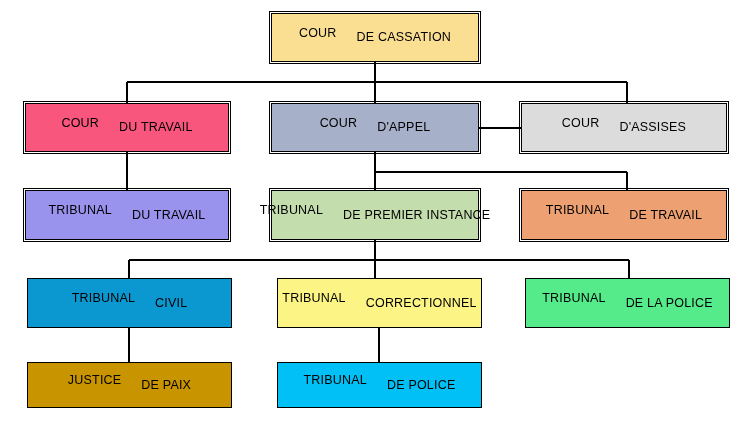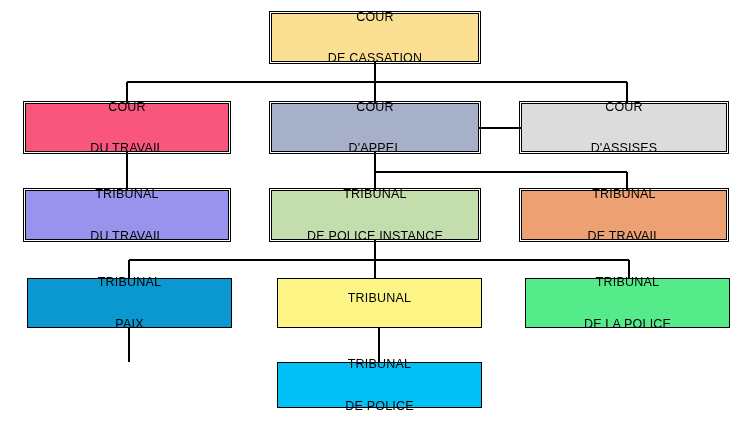--- a/index.html
+++ b/index.html
@@ -21,21 +21,21 @@
     position: absolute;
     left: 0;
     top: 0;
     width: 755px;
     height: 430px;
   }
   .node {
     position: absolute;
     box-sizing: border-box;
     display: flex;
-    flex-direction: column;
+    flex-direction: row;
     align-items: center;
     justify-content: center;
     color: #000000;
     font-size: 12.5px;
     line-height: 1.0;
     letter-spacing: 0.2px;
     text-align: center;
     z-index: 5;
     gap: 20px;
   }
@@ -101,41 +101,46 @@
     <div class="line2">D'ASSISES</div>
   </div>
 
   <div class="node double" style="left:25px; top:190px; width:204px; height:50px; background:#9a93ee;">
     <div class="line1">TRIBUNAL</div>
     <div class="line2">DU TRAVAIL</div>
   </div>
 
   <div class="node double" style="left:271px; top:190px; width:208px; height:50px; background:#c3ddad;">
     <div class="line1">TRIBUNAL</div>
-    <div class="line2">DE POLICE INSTANCE</div>
+    <div class="line2">DE PREMIER INSTANCE</div>
   </div>
 
   <div class="node double" style="left:521px; top:190px; width:206px; height:50px; background:#eda172;">
     <div class="line1">TRIBUNAL</div>
     <div class="line2">DE TRAVAIL</div>
   </div>
 
   <div class="node single" style="left:27px; top:278px; width:205px; height:50px; background:#0b97d0;">
     <div class="line1">TRIBUNAL</div>
-    <div class="line2">PAIX</div>
+    <div class="line2">CIVIL</div>
   </div>
 
   <div class="node single" style="left:277px; top:278px; width:205px; height:50px; background:#fcf484;">
     <div class="line1">TRIBUNAL</div>
+    <div class="line2">CORRECTIONNEL</div>
   </div>
 
   <div class="node single" style="left:525px; top:278px; width:205px; height:50px; background:#55eb8b;">
     <div class="line1">TRIBUNAL</div>
     <div class="line2">DE LA POLICE</div>
   </div>
 
+  <div class="node single" style="left:27px; top:362px; width:205px; height:46px; background:#c89400;">
+    <div class="line1">JUSTICE</div>
+    <div class="line2">DE PAIX</div>
+  </div>
 
   <div class="node single" style="left:277px; top:362px; width:205px; height:46px; background:#00c0f5;">
     <div class="line1">TRIBUNAL</div>
     <div class="line2">DE POLICE</div>
   </div>
 
 </div>
 
 </body></html>

